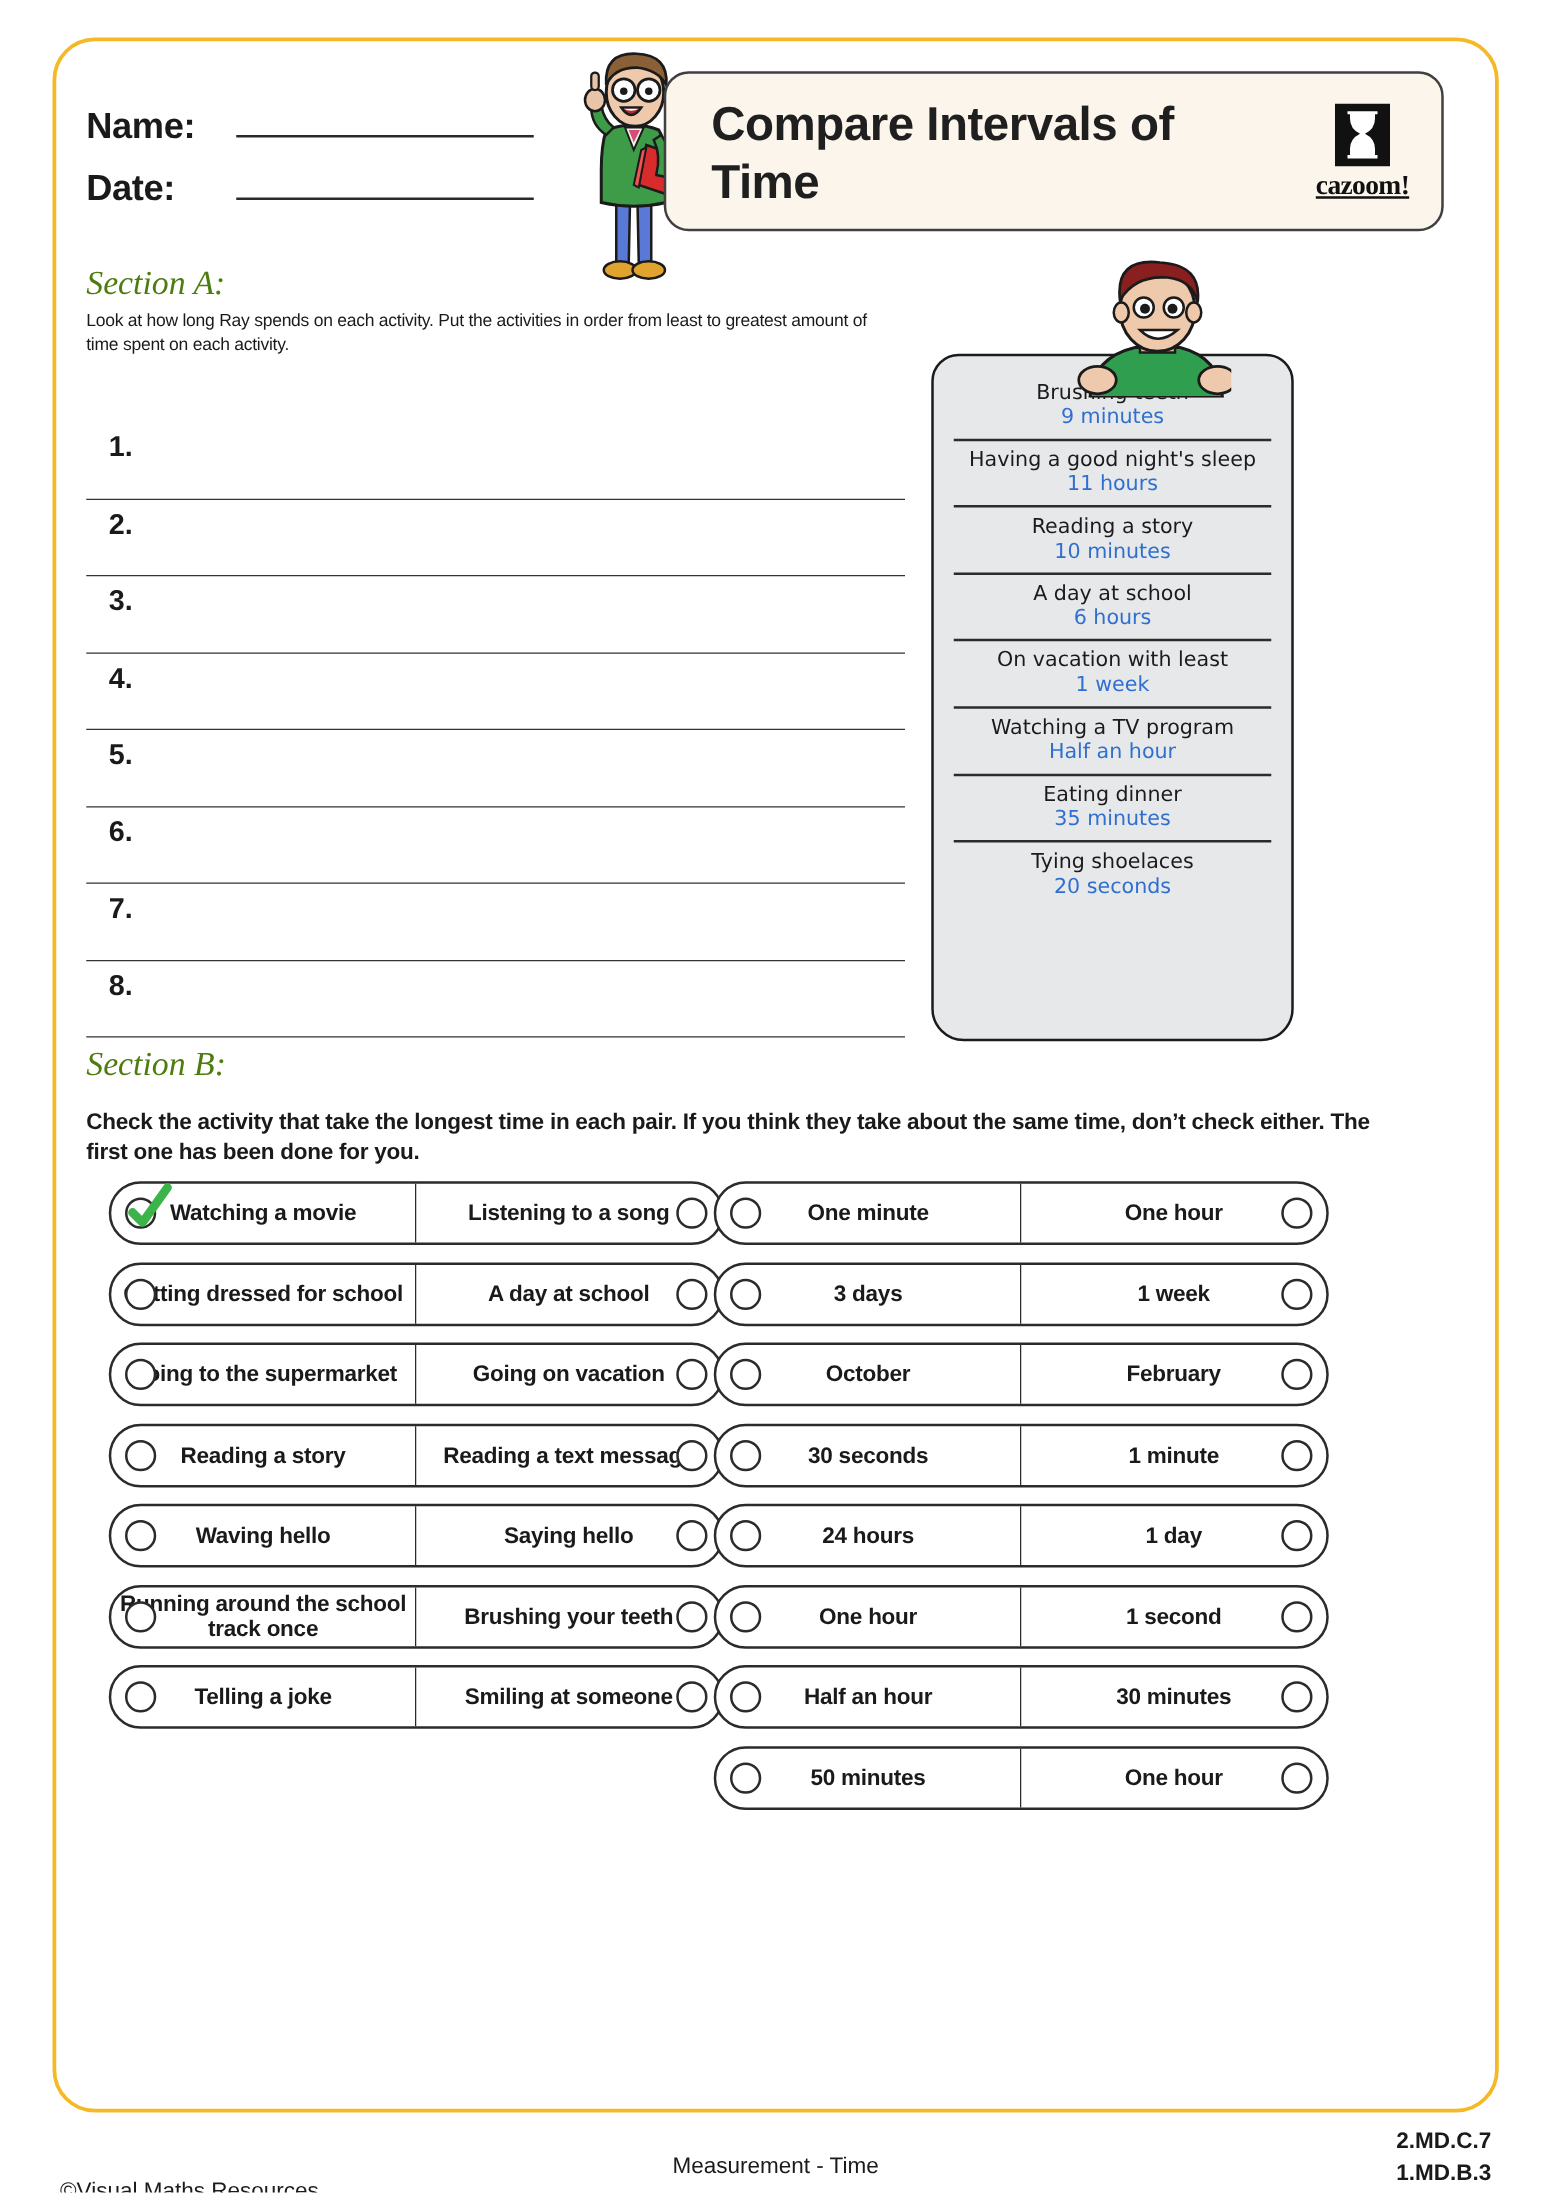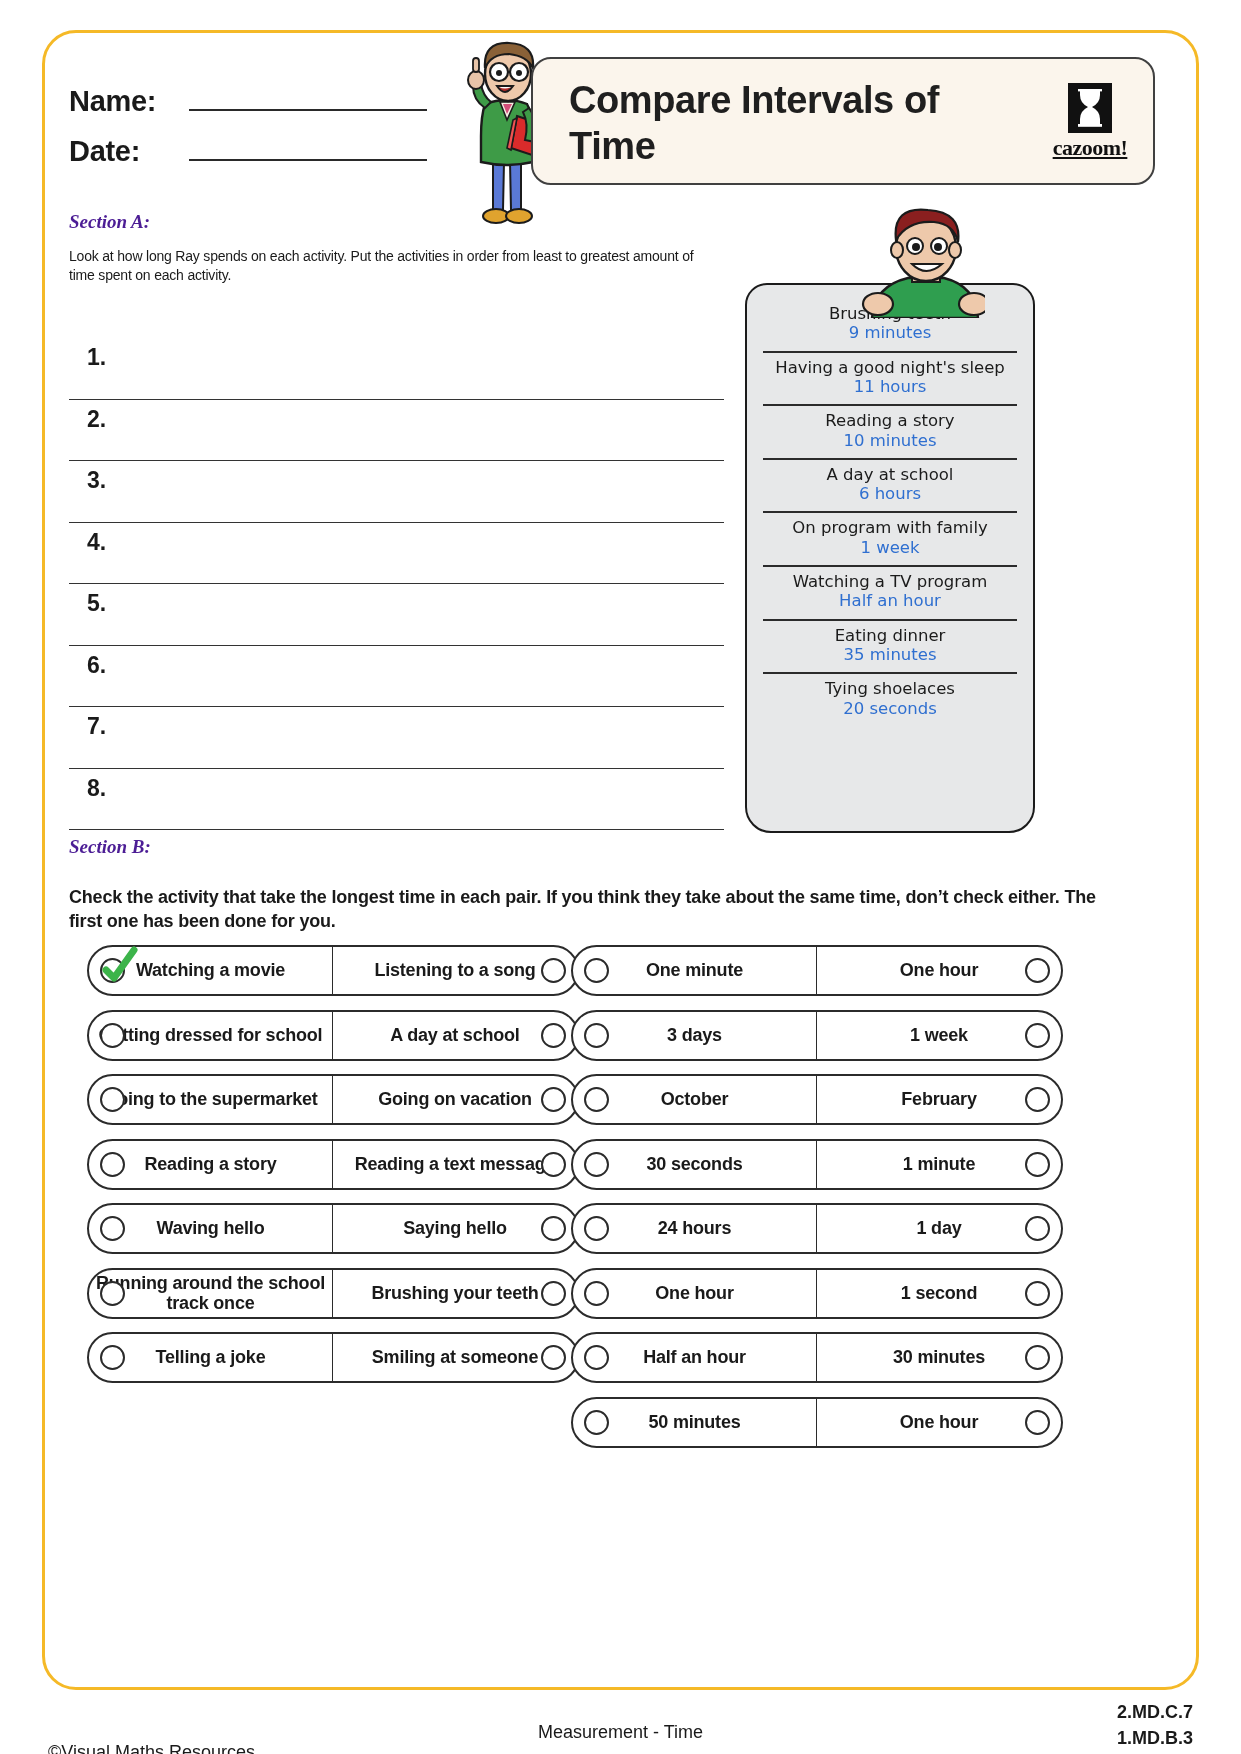--- a/index.html
+++ b/index.html
@@ -67,22 +67,22 @@
   }
   #logo-word {
     font-family: "Liberation Serif", serif;
     font-weight: bold; font-size: 22px; text-align: center;
     margin-top: 2px; letter-spacing: -0.5px; color: #111; text-decoration: underline;
   }
 
   
   .section-head {
     font-family: "Liberation Serif", serif;
-    font-style: italic; font-weight: bold;
-    font-size: 19px; color: #4c1d95;
+    font-style: italic; font-weight: normal;
+    font-size: 27px; color: #4d7c0f;
   }
   #secA-head { position: absolute; left: 24px; top: 178px; }
   #secA-prompt {
     position: absolute; left: 24px; top: 214px; width: 652px;
     font-size: 14px; font-weight: normal; line-height: 1.33;
     letter-spacing: -0.2px;
   }
 
   #answer-list { position: absolute; left: 24px; top: 305px; width: 655px; }
   .ans-row {
@@ -317,21 +317,21 @@
       </div>
       <div class="act-item">
         <div class="act-name">Reading a story</div>
         <div class="act-time">10 minutes</div>
       </div>
       <div class="act-item">
         <div class="act-name">A day at school</div>
         <div class="act-time">6 hours</div>
       </div>
       <div class="act-item">
-        <div class="act-name">On program with family</div>
+        <div class="act-name">On vacation with least</div>
         <div class="act-time">1 week</div>
       </div>
       <div class="act-item">
         <div class="act-name">Watching a TV program</div>
         <div class="act-time">Half an hour</div>
       </div>
       <div class="act-item">
         <div class="act-name">Eating dinner</div>
         <div class="act-time">35 minutes</div>
       </div>

